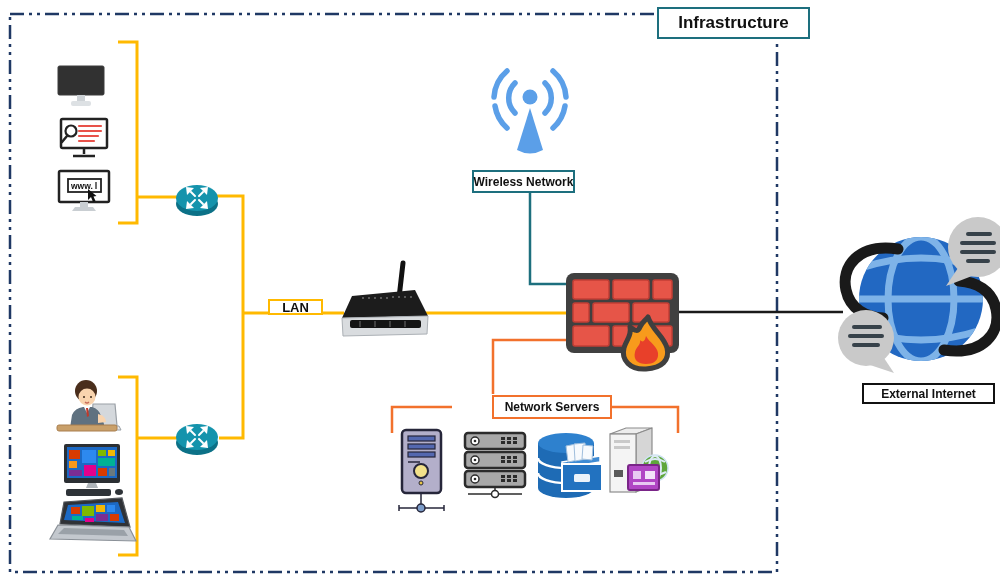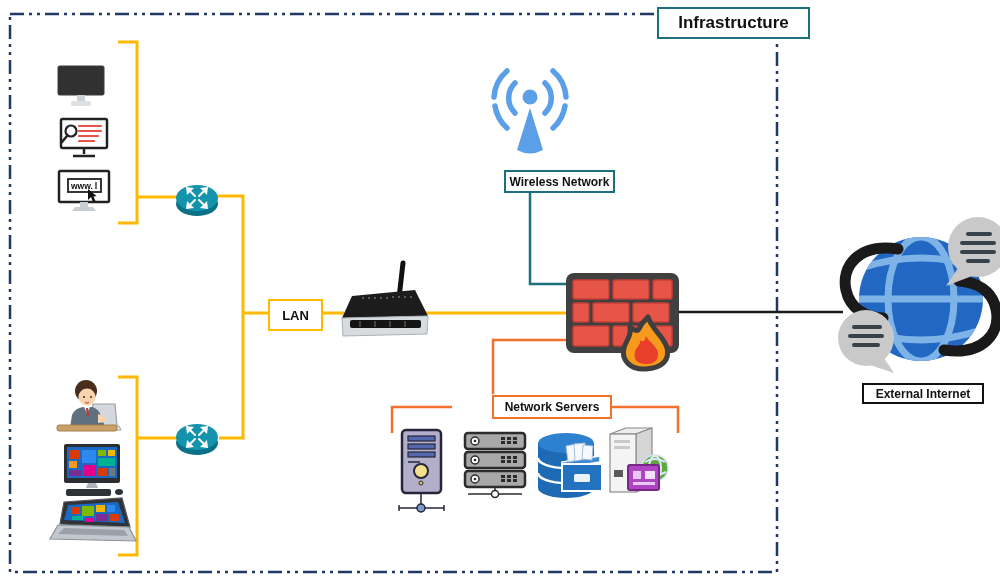--- a/index.html
+++ b/index.html
@@ -7,24 +7,24 @@
     position:relative;width:1000px;height:582px;background:#ffffff;
     overflow:hidden;font-family:"Liberation Sans",sans-serif;
   }
   .canvas svg{position:absolute;left:0;top:0;}
   .label-box{
     position:absolute;background:#ffffff;display:flex;align-items:center;
     justify-content:center;font-weight:bold;color:#111111;box-sizing:border-box;
     white-space:nowrap;
   }
   .lbl-infrastructure{left:657px;top:7px;width:153px;height:32px;border:2.5px solid #1D6F7E;font-size:17px;text-align:right;}
-  .lbl-lan{left:268px;top:299px;width:55px;height:32px;border:2.5px solid #FFB900;font-size:13px;}
-  .lbl-wireless{left:472px;top:170px;width:111px;height:23px;border:2px solid #1D6F7E;font-size:12px;margin-left:32px;}
+  .lbl-lan{left:268px;top:299px;width:55px;height:16px;border:2.5px solid #FFB900;font-size:13px;}
+  .lbl-wireless{left:472px;top:170px;width:103px;height:23px;border:2px solid #1D6F7E;font-size:12px;}
   .lbl-servers{left:452px;top:395px;width:120px;height:24px;border:2px solid #F2712C;font-size:12px;margin-left:40px;}
-  .lbl-internet{left:862px;top:383px;width:122px;height:21px;border:2px solid #111111;font-size:12px;}
+  .lbl-internet{left:862px;top:383px;width:133px;height:21px;border:2px solid #111111;font-size:12px;}
 </style>
 </head>
 <body>
 
 <div class="canvas">
 
 <svg width="1000" height="582" viewBox="0 0 1000 582">
   <defs>
     <g id="routerIcon">
       <ellipse cx="0" cy="5" rx="21" ry="12" fill="#0C7187"></ellipse>

